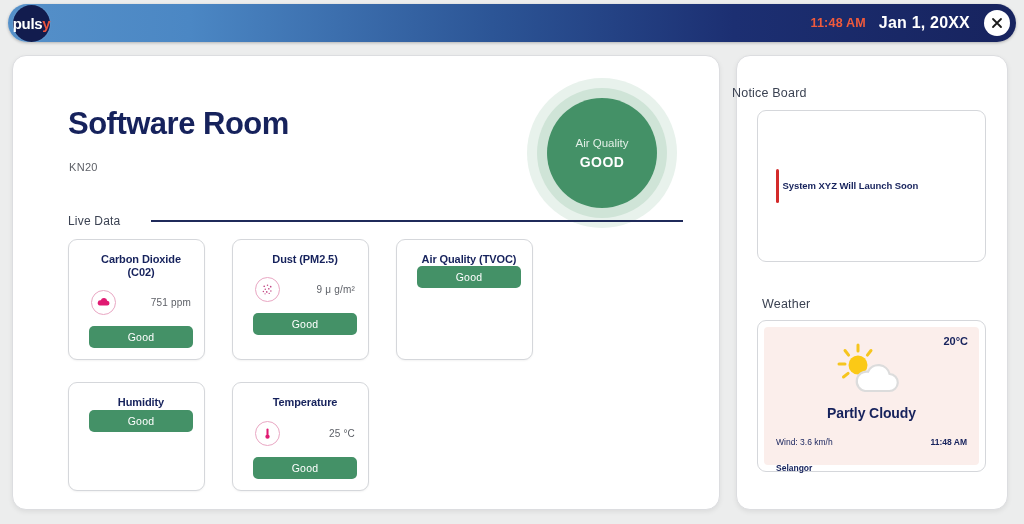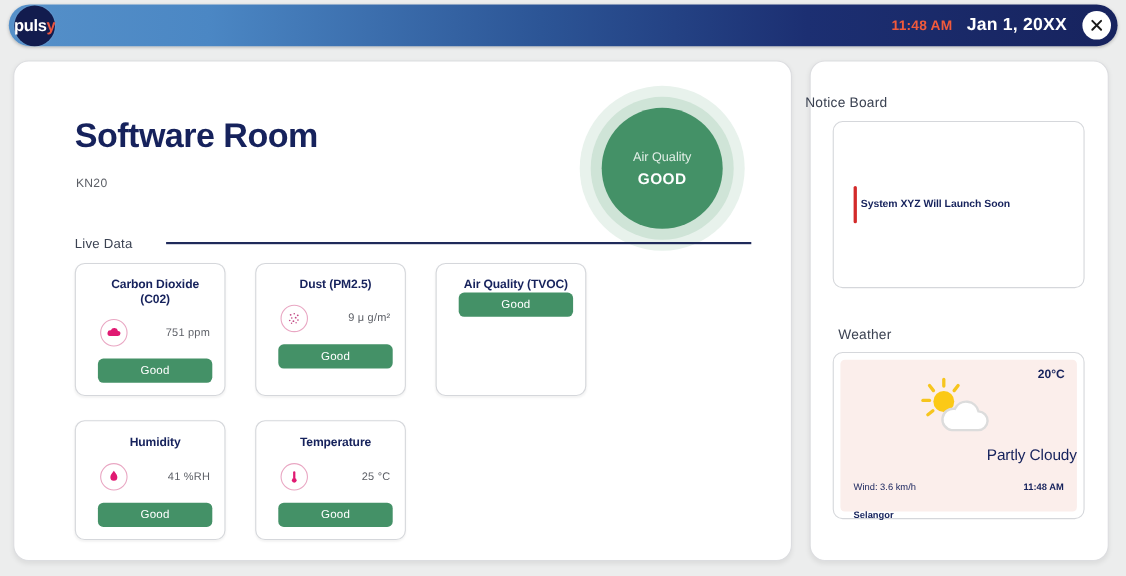--- a/index.html
+++ b/index.html
@@ -252,22 +252,22 @@
   .weather-temp {
     position: absolute; right: 11px; top: 8px;
     font-size: 11px; font-weight: bold; color: #16225c;
   }
   .weather-icon {
     position: absolute; left: 50%; top: 14px;
     transform: translateX(-50%);
   }
   .weather-cond {
     position: absolute; left: 0; right: 0; top: 78px;
-    text-align: right;
-    font-size: 14px; font-weight: normal; color: #16225c;
+    text-align: center;
+    font-size: 14px; font-weight: bold; color: #16225c;
     letter-spacing: -0.1px;
   }
   .weather-wind { position: absolute; left: 12px; top: 110px; font-size: 8.5px; font-weight: normal; color: #16225c; }
   .weather-loc  { position: absolute; left: 12px; top: 136px; font-size: 8.5px; font-weight: bold; color: #16225c; }
   .weather-time { position: absolute; right: 12px; top: 110px; font-size: 8.5px; font-weight: bold; color: #16225c; }
 </style>
 </head>
 <body>
 
 <div class="topbar">
@@ -348,28 +348,20 @@
         <div class="card-title">Air Quality (TVOC)</div>
         <span class="status-badge">Good</span>
       </div>
 
     </div>
 
     <div class="card-row">
 
       <div class="card">
         <div class="card-title">Humidity</div>
-        <div class="card-mid">
-          <span class="icon-circle">
-            <svg width="15" height="15" viewBox="0 0 16 16">
-              <path d="M8 2.2c2.1 2.7 3.4 4.5 3.4 6.2A3.4 3.4 0 0 1 8 11.8 3.4 3.4 0 0 1 4.6 8.4c0-1.7 1.3-3.5 3.4-6.2z" fill="#e01a72"></path>
-            </svg>
-          </span>
-          <span class="card-value">41 %RH</span>
-        </div>
         <span class="status-badge">Good</span>
       </div>
 
       <div class="card">
         <div class="card-title">Temperature</div>
         <div class="card-mid">
           <span class="icon-circle">
             <svg width="15" height="15" viewBox="0 0 16 16">
               <rect x="6.9" y="2.6" width="2.2" height="7.4" rx="1.1" fill="#e01a72"></rect>
               <circle cx="8" cy="11.4" r="2.3" fill="#e01a72"></circle>

